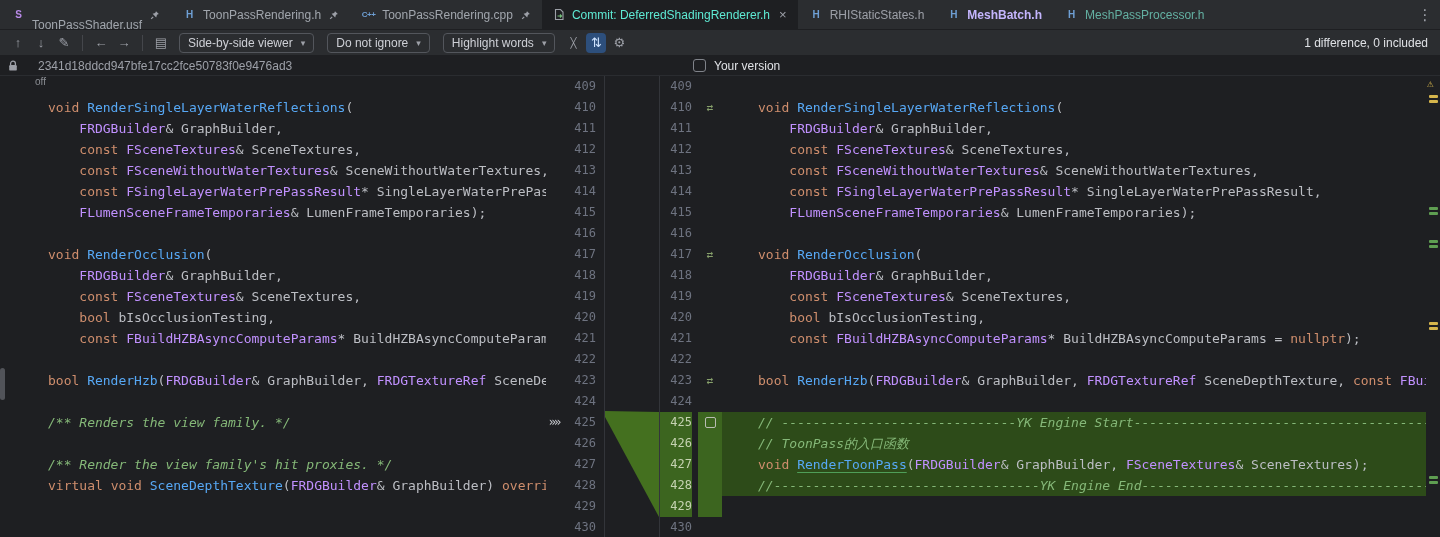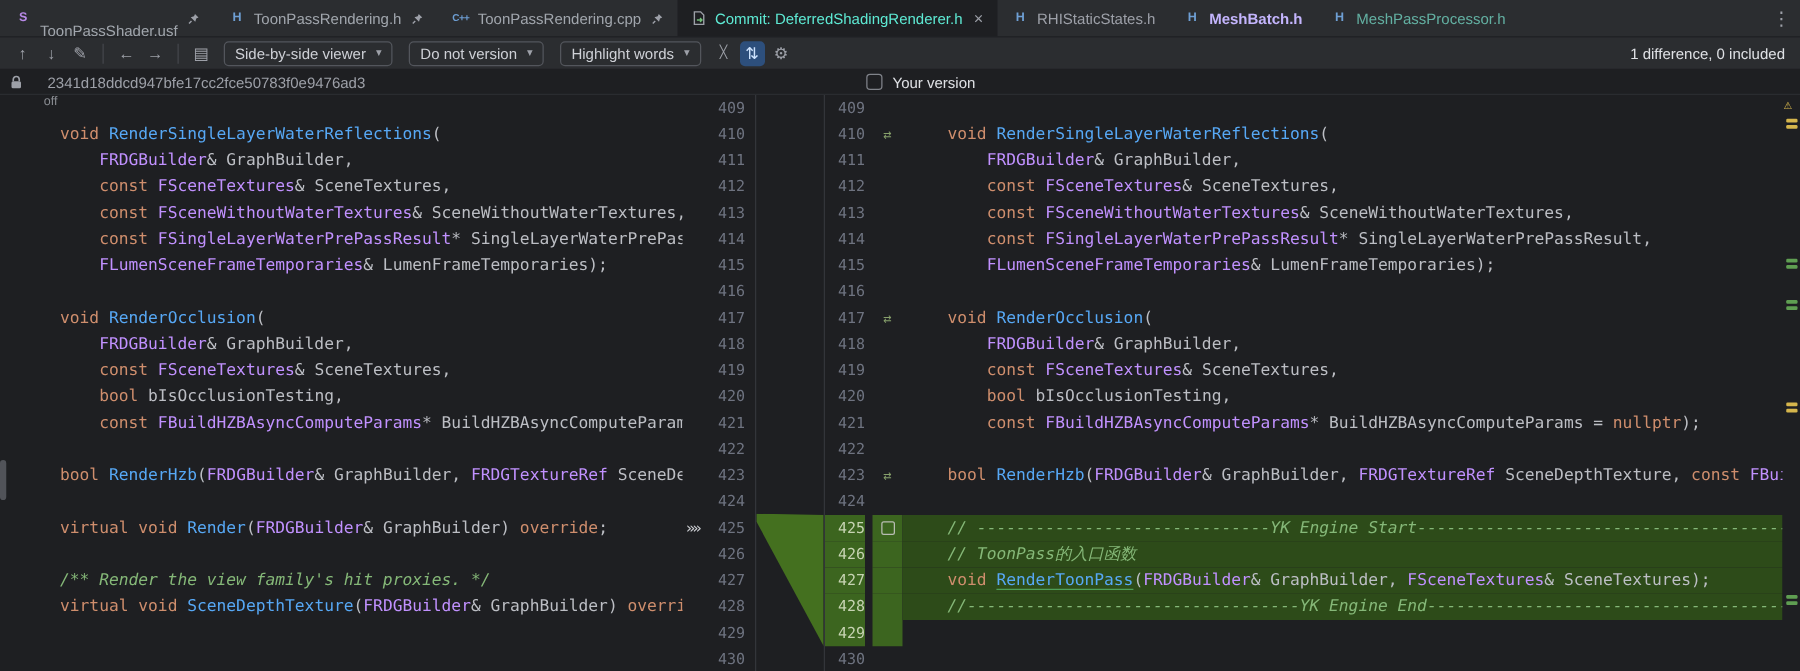--- a/index.html
+++ b/index.html
@@ -151,21 +151,21 @@
     <span class="tb-sep"></span>
     <span class="tbtn">←</span>
     <span class="tbtn">→</span>
     <span class="tb-sep"></span>
     <span class="tbtn">▤</span>
     <div class="combo">
       <span>Side-by-side viewer</span>
       <span class="chev">▾</span>
     </div>
     <div class="combo">
-      <span>Do not version</span>
+      <span>Do not ignore</span>
       <span class="chev">▾</span>
     </div>
     <div class="combo">
       <span>Highlight words</span>
       <span class="chev">▾</span>
     </div>
     <span class="tbtn" style="font-size:10px;">╳</span>
     <span class="tbtn blue">⇅</span>
     <span class="tbtn">⚙</span>
     <span class="tb-summary">1 difference, 0 included</span>
@@ -201,21 +201,21 @@
           <div class="ln">    <span class="tok-type">FLumenSceneFrameTemporaries</span>&amp; LumenFrameTemporaries);</div>
           <div class="ln"></div>
           <div class="ln"><span class="tok-kw">void</span> <span class="tok-fn">RenderOcclusion</span>(</div>
           <div class="ln">    <span class="tok-type">FRDGBuilder</span>&amp; GraphBuilder,</div>
           <div class="ln">    <span class="tok-kw">const</span> <span class="tok-type">FSceneTextures</span>&amp; SceneTextures,</div>
           <div class="ln">    <span class="tok-kw">bool</span> bIsOcclusionTesting,</div>
           <div class="ln">    <span class="tok-kw">const</span> <span class="tok-type">FBuildHZBAsyncComputeParams</span>* BuildHZBAsyncComputeParams = );</div>
           <div class="ln"></div>
           <div class="ln"><span class="tok-kw">bool</span> <span class="tok-fn">RenderHzb</span>(<span class="tok-type">FRDGBuilder</span>&amp; GraphBuilder, <span class="tok-type">FRDGTextureRef</span> SceneDepthTexture,  </div>
           <div class="ln"></div>
-          <div class="ln"><span class="tok-kw">virtual</span> <span class="tok-kw">void</span> <span class="tok-fn">Render</span>(<span class="tok-type">FRDGBuilder</span>&amp; GraphBuilder) <span class="tok-kw">override</span>;</div>
+          <div class="ln"><span class="tok-com">/** Renders the view family. */</span></div>
           <div class="ln"></div>
           <div class="ln"><span class="tok-com">/** Render the view family's hit proxies. */</span></div>
           <div class="ln"><span class="tok-kw">virtual</span> <span class="tok-kw">void</span> <span class="tok-fn">SceneDepthTexture</span>(<span class="tok-type">FRDGBuilder</span>&amp; GraphBuilder) <span class="tok-kw">override</span>;</div>
           <div class="ln"></div>
         </div>
       <div class="mkcol-left col">
           <div class="ln"></div>
           <div class="ln"></div>
           <div class="ln"></div>
           <div class="ln"></div>

